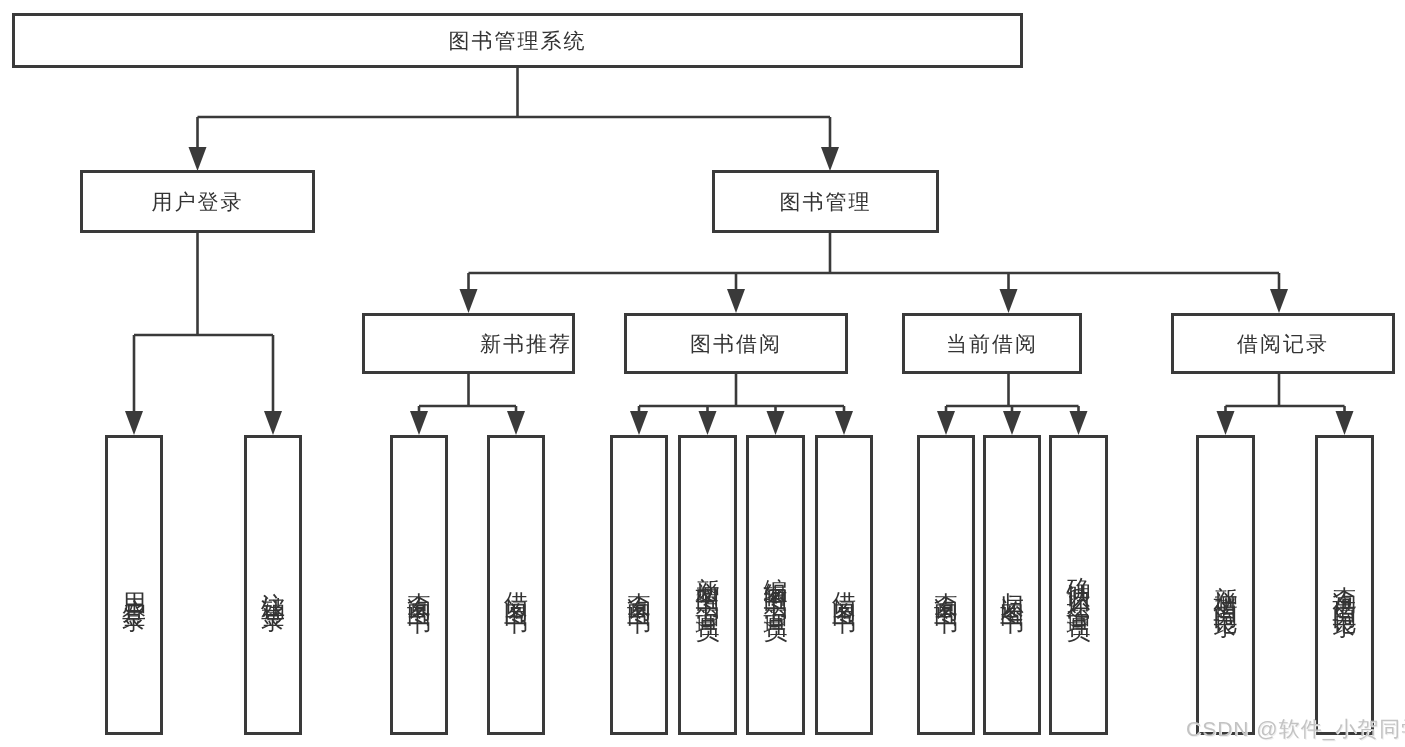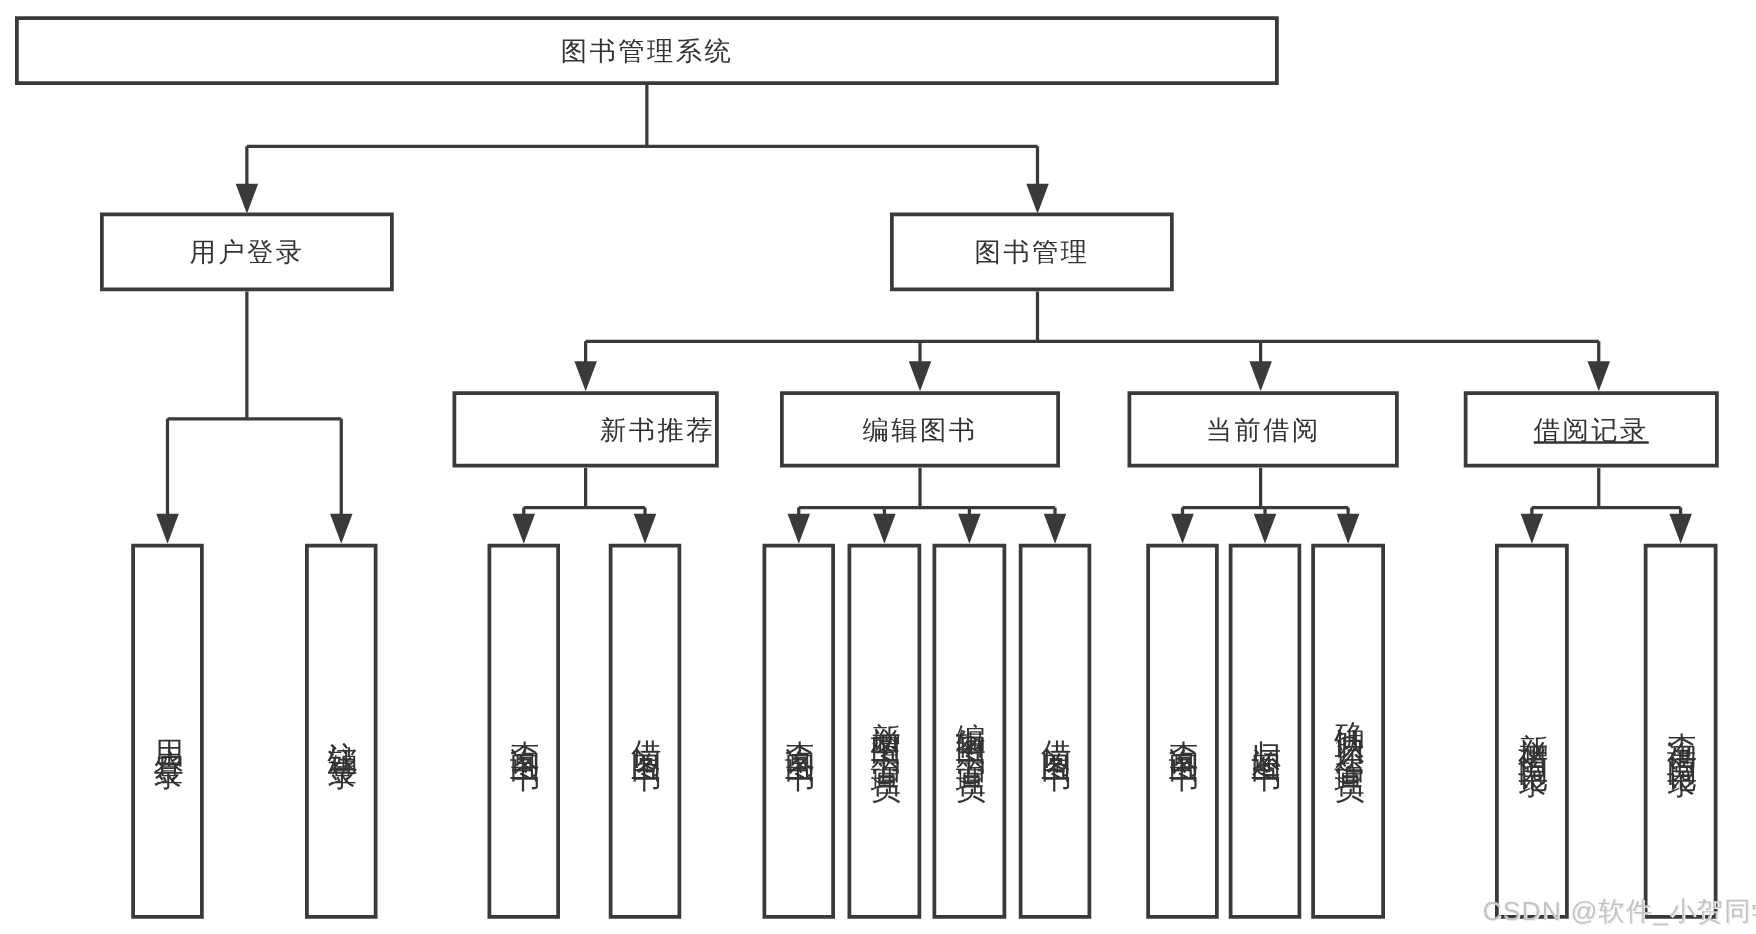--- a/index.html
+++ b/index.html
@@ -136,26 +136,26 @@
     <span class="h-label">用户登录</span>
   </div>
   <div class="node" style="left:712px; top:170px; width:227px; height:63px;">
     <span class="h-label">图书管理</span>
   </div>
 
   <div class="node" style="left:362px; top:313px; width:213px; height:61px;justify-content:flex-end;">
     <span class="h-label">新书推荐</span>
   </div>
   <div class="node" style="left:624px; top:313px; width:224px; height:61px;">
-    <span class="h-label">编辑图书</span>
-  </div>
-  <div class="node" style="left:902px; top:313px; width:217px; height:61px;">
+    <span class="h-label">图书借阅</span>
+  </div>
+  <div class="node" style="left:902px; top:313px; width:180px; height:61px;">
     <span class="h-label">当前借阅</span>
   </div>
-  <div class="node" style="left:1171px; top:313px; width:204px; height:61px;text-decoration:underline;">
+  <div class="node" style="left:1171px; top:313px; width:224px; height:61px;">
     <span class="h-label">借阅记录</span>
   </div>
 
   <div class="node leaf" style="left:105px; top:435px; width:58px; height:300px;">
     <span class="v-label">用户登录</span>
   </div>
   <div class="node leaf" style="left:244px; top:435px; width:58px; height:300px;">
     <span class="v-label">注销登录</span>
   </div>
 

